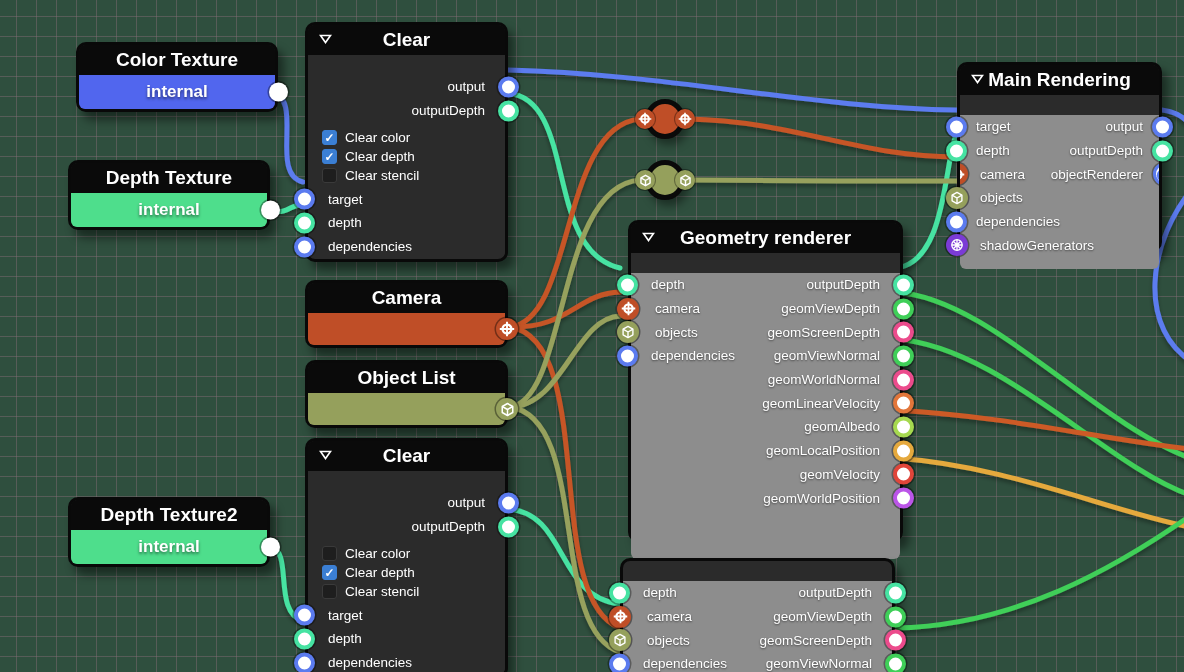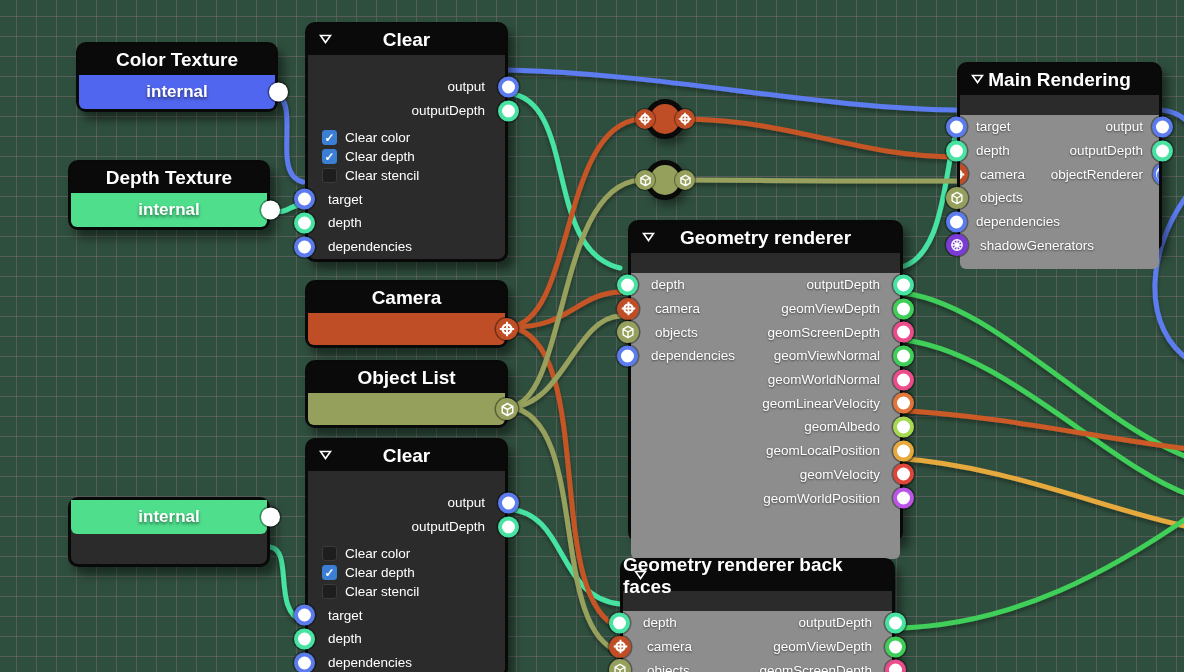--- a/index.html
+++ b/index.html
@@ -106,20 +106,23 @@
     <div class="hdr">
         <span>Depth Texture</span>
       </div>
     <div class="vbody" style="height:34px;background:#4ede8c;">
       <span>internal</span>
       <span class="tport"></span>
     </div>
   </div>
 
   <div class="node" style="left:68px;top:497px;width:196px;height:64px;">
+    <div class="hdr">
+        <span>Depth Texture2</span>
+      </div>
     <div class="vbody" style="height:34px;background:#4ede8c;">
       <span>internal</span>
       <span class="tport"></span>
     </div>
   </div>
 
   <div class="node" style="left:305px;top:22px;width:197px;height:234px;">
     <div class="hdr">
       <span class="collapse"><svg width="13" height="10">
             <path d="M1.5,1.5 H11.5 L6.5,8.5 Z" fill="none" stroke="#fff" stroke-width="1.6"></path>
@@ -300,26 +303,20 @@
           <span class="port out" style="border-color:#e0453a;"></span>
         </div>
       <div class="row">
           <span class="lab-r">geomWorldPosition</span>
           <span class="port out" style="border-color:#bb55e8;"></span>
         </div>
     </div>
   </div>
 
   <div class="node" style="left:620px;top:558px;width:269px;height:150px;">
-    <div class="hdr">
-      <span class="collapse"><svg width="13" height="10">
-            <path d="M1.5,1.5 H11.5 L6.5,8.5 Z" fill="none" stroke="#fff" stroke-width="1.6"></path>
-          </svg></span>
-      <span>Geometry renderer back faces</span>
-    </div>
     <div class="body-gray" style="height:120px;">
       <div class="row rows-first">
         <span class="port in" style="border-color:#46e3a2;"></span>
           <span>depth</span>
         <span class="lab-r">outputDepth</span>
           <span class="port out" style="border-color:#46e3a2;"></span>
       </div>
       <div class="row">
         <span class="iport in" style="background:#bf4e27;">
             <svg viewBox="-10 -10 20 20" width="15" height="15">

